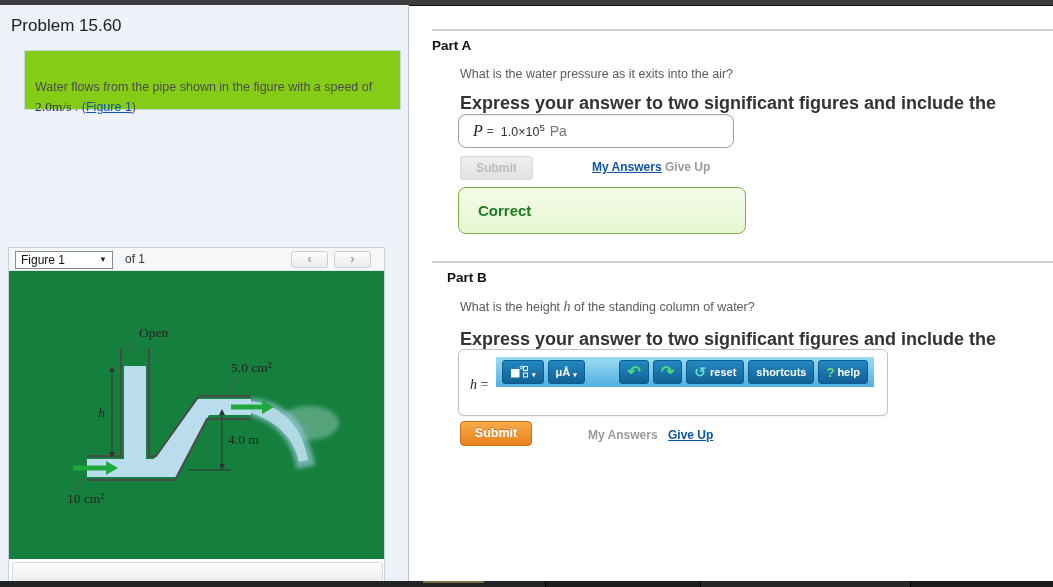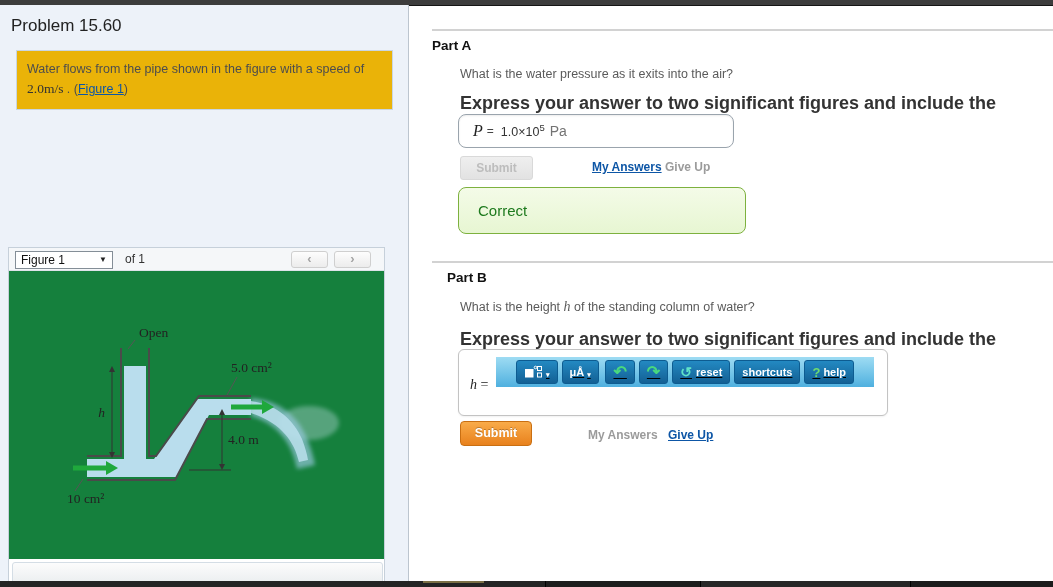--- a/index.html
+++ b/index.html
@@ -9,22 +9,22 @@
 
   
   #topbar{position:absolute;left:0;top:0;width:1053px;height:5px;background:#3d3d3d;border-bottom:1px solid #151515;}
   #taskbar{position:absolute;left:0;top:581px;width:1053px;height:6px;background:#242424;}
   #taskbar .seg{position:absolute;top:0;height:6px;border-left:1px solid #000;}
   #taskbar .accent{position:absolute;top:0;height:2px;background:#c3ae62;opacity:.55;}
 
   
   #left-panel{position:absolute;left:0;top:5px;width:409px;height:576px;background:#edf2f9;border-right:1px solid #bcc5cf;box-sizing:border-box;}
   #problem-title{position:absolute;left:11px;top:11px;font-size:17px;color:#222;}
-  #problem-box{position:absolute;left:16px;top:45px;width:377px;height:60px;box-sizing:border-box;
-               background:#eab308;border:1px solid #c9d6e2;padding:9px 10px;font-size:12.5px;line-height:1.55;color:#4d4d4d;}
+  #problem-box{position:absolute;left:24px;top:45px;width:377px;height:60px;box-sizing:border-box;
+               background:#84cc16;border:1px solid #c9d6e2;padding:27px 10px;font-size:12.5px;line-height:1.55;color:#4d4d4d;}
   #problem-box .mathtxt{font-family:"Liberation Serif",serif;font-size:13.5px;color:#333;}
   a.bluelink{color:#0d56a6;text-decoration:underline;cursor:pointer;}
 
   
   #figure-widget{position:absolute;left:8px;top:242px;width:377px;height:338px;box-sizing:border-box;
                  background:#fff;border:1px solid #c6d0da;}
   #figure-header{position:absolute;left:0;top:0;width:100%;height:23px;background:#f5f7f9;border-bottom:1px solid #dde3e9;box-sizing:border-box;}
   #figure-select{position:absolute;left:6px;top:3px;width:98px;height:18px;box-sizing:border-box;background:#fff;
                  border:1px solid #848e97;font-size:12px;color:#111;padding:1px 4px 0 5px;cursor:pointer;}
   #figure-select .caret{position:absolute;right:5px;top:3px;font-size:8px;color:#222;}
@@ -55,29 +55,29 @@
 
   .btn-disabled{position:absolute;width:71px;height:22px;border:1px solid #d9d9d9;border-radius:3px;
                 background:linear-gradient(#efefef,#e2e2e2);color:#bdbdbd;font-weight:bold;font-size:12px;
                 text-align:center;line-height:22px;}
   .link-strong-blue{position:absolute;font-size:12px;font-weight:bold;color:#0d56a6;text-decoration:underline;cursor:pointer;}
   .label-strong-gray{position:absolute;font-size:12px;font-weight:bold;color:#9b9b9b;}
 
   #correct-box{position:absolute;left:458px;top:187px;width:288px;height:47px;box-sizing:border-box;
                border:1px solid #7db13e;border-radius:8px;background:linear-gradient(#f4fbe8,#e7f6d2);
                display:flex;align-items:center;padding-left:19px;}
-  #correct-box .txt{font-size:15px;font-weight:normal;color:#1e7a1e;}
+  #correct-box .txt{font-size:15px;font-weight:bold;color:#1e7a1e;}
 
   
   #eq-editor{position:absolute;left:458px;top:349px;width:430px;height:67px;box-sizing:border-box;
              border:1px solid #c3c3c3;border-radius:6px;background:#fff;box-shadow:0 1px 2px rgba(0,0,0,.06);}
   #eq-lhs{position:absolute;left:11px;top:27px;font-family:"Liberation Serif",serif;font-size:14px;color:#222;}
   #eq-lhs .var{font-style:italic;}
   #eq-toolbar{position:absolute;left:37px;top:7px;width:378px;height:30px;box-sizing:border-box;
-              background:linear-gradient(#9edcf3,#4fb0df);display:flex;padding:0 18px;text-decoration:underline;}
+              background:linear-gradient(#9edcf3,#4fb0df);display:flex;padding:0 4px;}
   .tb-group{display:flex;align-items:center;}
   .tb-spacer{flex:1;}
   .tb-btn{height:24px;margin:0 2px;box-sizing:border-box;border:1px solid #0d5c91;border-radius:3px;
           background:linear-gradient(#2389c2,#136094);color:#fff;font-size:11px;font-weight:bold;
           display:flex;align-items:center;justify-content:center;padding:0 7px;cursor:pointer;white-space:nowrap;}
   .tb-btn .caret{font-size:7px;margin-left:3px;position:relative;top:3px;}
   .tb-btn .greenarrow{font-size:16px;color:#49d97e;line-height:1;font-weight:bold;}
   .tb-btn .tealicon{font-size:14px;color:#5fe3c8;margin-right:4px;line-height:1;}
   .tb-btn .qmark{color:#6fdd6f;font-size:13px;margin-right:3px;}
   #eq-inputrow{position:absolute;left:37px;top:37px;width:378px;height:23px;box-sizing:border-box;

